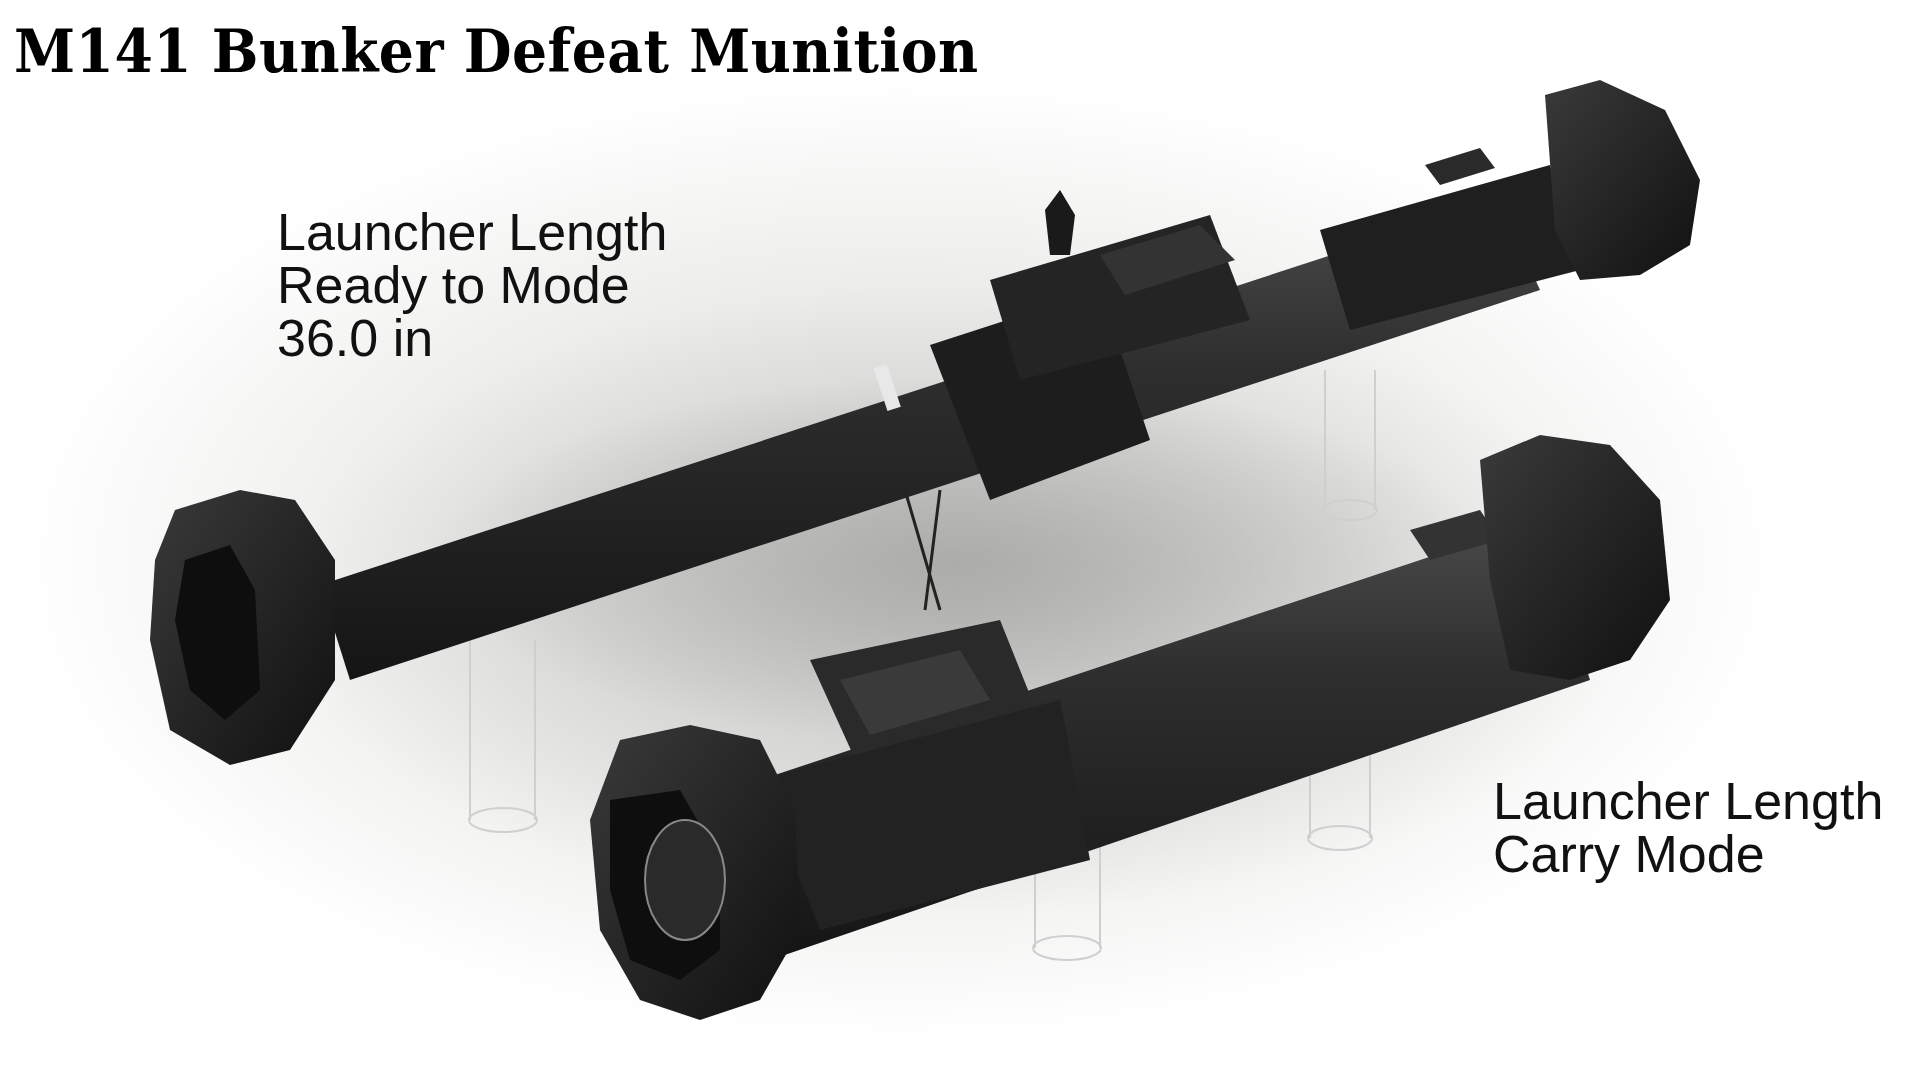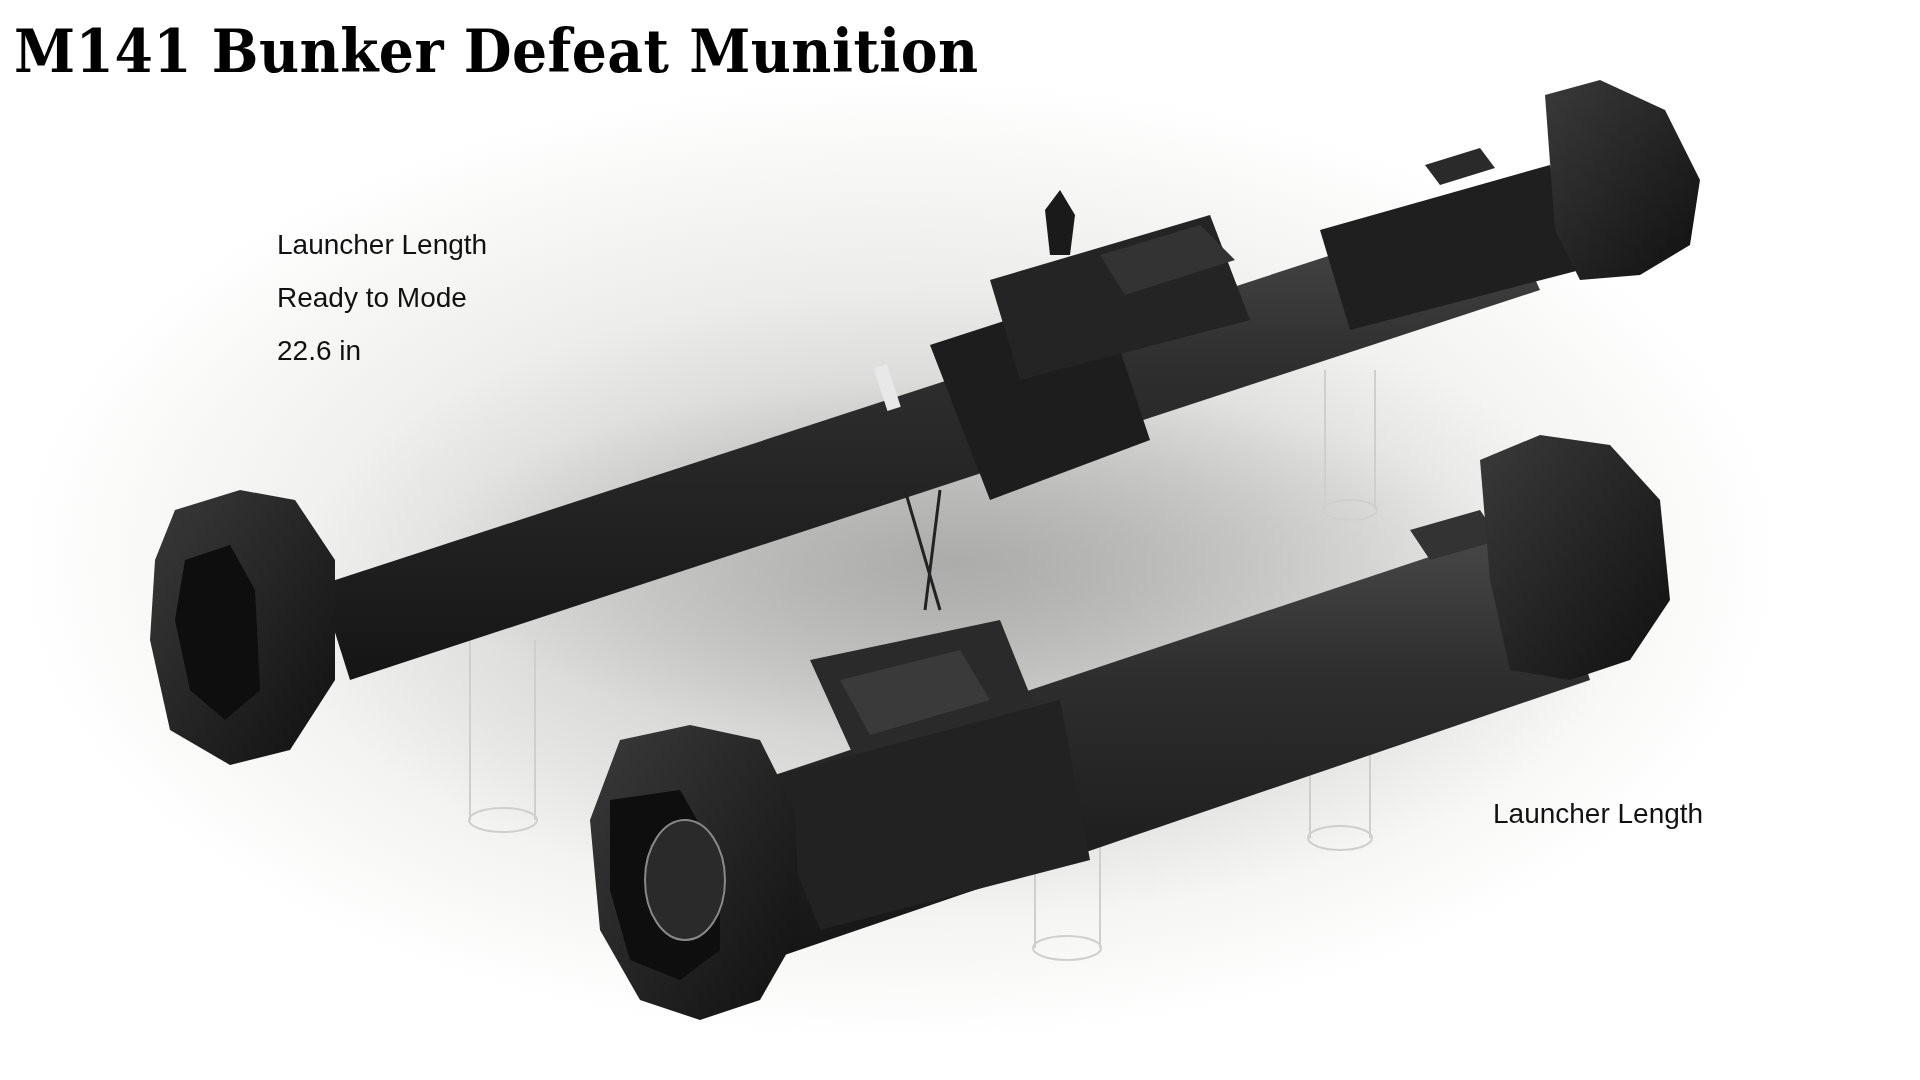--- a/index.html
+++ b/index.html
@@ -15,23 +15,22 @@
         radial-gradient(ellipse 900px 420px at 960px 600px, rgba(190,190,188,0.75), rgba(210,210,208,0) 75%),
         radial-gradient(ellipse 1100px 600px at 900px 560px, #d6d6d4 0%, #ececea 45%, #ffffff 80%);
     }
     .title {
       position: absolute; left: 14px; top: 18px;
       font-family: "DejaVu Serif", serif; font-size: 60px; font-weight: bold;
       color: #000; letter-spacing: 0.5px; margin: 0; line-height: 1.1;
       transform: scaleX(0.92); transform-origin: left top;
     }
     .label {
-      position: absolute; font-size: 28px; line-height: 53px; color: #111;
+      position: absolute; font-size: 52px; line-height: 53px; color: #111;
       font-family: "Liberation Sans", sans-serif;
-      margin-top: 12px;
     }
     .label div { white-space: nowrap; }
     .label-ready { left: 277px; top: 206px; }
     .label-carry { left: 1493px; top: 775px; }
     svg.photo { position: absolute; left: 0; top: 0; }
   </style>
 </head>
 <body>
 
 <div class="stage"></div>
@@ -91,18 +90,19 @@
     <polygon points="610,800 680,790 720,860 720,950 680,980 630,960 610,890" fill="#0e0e0e"></polygon>
     <ellipse cx="685" cy="880" rx="40" ry="60" fill="#2a2a2a" stroke="#888" stroke-width="2"></ellipse>
   </g>
 </svg>
 
 <h1 class="title">M141 Bunker Defeat Munition</h1>
 
 <div class="label label-ready">
   <div>Launcher Length</div>
   <div>Ready to Mode</div>
-  <div>22.6 in</div>
+  <div>36.0 in</div>
 </div>
 
 <div class="label label-carry">
   <div>Launcher Length</div>
+  <div>Carry Mode</div>
 </div>
 
 </body></html>

